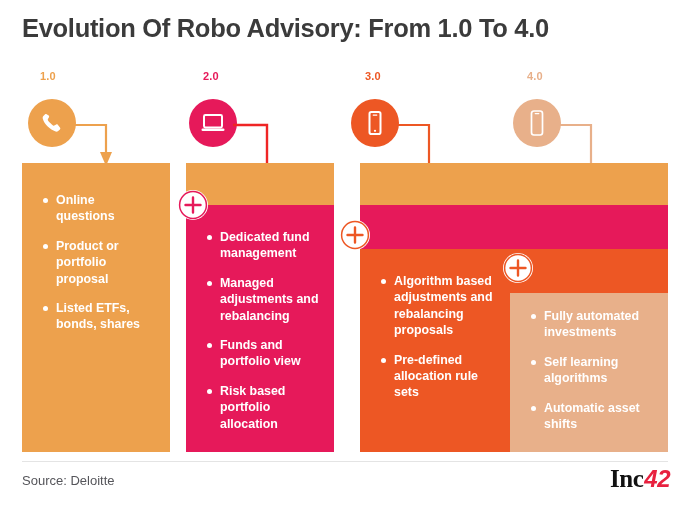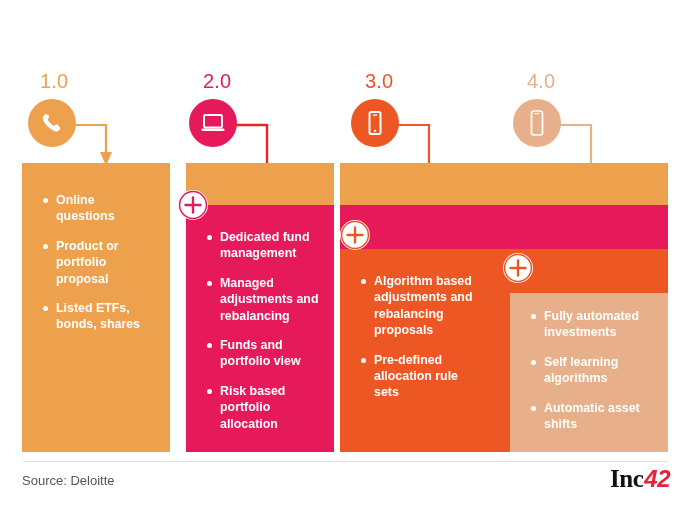--- a/index.html
+++ b/index.html
@@ -46,22 +46,22 @@
   }
   .band {
     position: absolute;
     left: 0;
     width: 100%;
   }
 
   
   .stage-num {
     position: absolute;
-    font-size: 20px;
-    font-weight: normal;
+    font-size: 11px;
+    font-weight: bold;
     letter-spacing: 0.2px;
   }
 
   
   .icon-circle {
     position: absolute;
     width: 48px;
     height: 48px;
     border-radius: 50%;
     display: flex;
@@ -154,20 +154,21 @@
     font-size: 24px;
     font-weight: bold;
     margin-left: 1px;
   }
 </style>
 </head>
 <body>
 
 <div id="infographic">
 
+  <div class="title">Evolution Of Robo Advisory: From 1.0 To 4.0</div>
 
   <div class="stage-num" style="left:40px; top:70px; color:#eda14d;">1.0</div>
 
   <div class="icon-circle" style="left:28px; top:99px; background:#eda14d;">
     <span>
       <svg width="24" height="24" viewBox="0 0 24 24">
         <path fill="#ffffff" d="M6.6 3.2c-.5-.4-1.2-.3-1.7.2L3.4 5.1c-.7.7-.9 1.7-.6 2.6 .9 2.9 2.6 5.6 4.9 7.9 2.3 2.3 5 4 7.9 4.9 .9.3 1.9.1 2.6-.6l1.7-1.5c.5-.5.6-1.2.2-1.7l-2.3-3c-.4-.5-1.1-.6-1.6-.3l-1.9 1.1c-.4.2-.9.2-1.3-.1-1-.7-1.9-1.5-2.7-2.3-.8-.8-1.6-1.7-2.3-2.7-.3-.4-.3-.9-.1-1.3l1.1-1.9c.3-.5.2-1.2-.3-1.6L6.6 3.2z"></path>
       </svg>
     </span>
   </div>
@@ -234,21 +235,21 @@
         <circle cx="11" cy="20.8" r="1.1" fill="#ffffff"></circle>
       </svg>
     </span>
   </div>
 
   <svg class="connector" style="left:393px; top:114px; width:60px; height:145px;" viewBox="0 0 60 145">
     <path d="M2 11 H36 V128" fill="none" stroke="#ed5724" stroke-width="2.2"></path>
     <path d="M29.5 126 L36 142 L42.5 126 Z" fill="#ed5724"></path>
   </svg>
 
-  <div class="col" style="left:340px; width:175px;">
+  <div class="col" style="left:360px; width:175px;">
     <div class="bands">
       <div class="band" style="top:0; height:42px; background:#eda14d;"></div>
       <div class="band" style="top:42px; height:44px; background:#e6195a;"></div>
       <div class="band" style="top:86px; height:203px; background:#ed5724;"></div>
     </div>
     <ul class="bullets" style="left:20px; top:110px; width:120px;">
       <li><span>Algorithm based adjustments and rebalancing proposals</span></li>
       <li><span>Pre-defined allocation rule sets</span></li>
     </ul>
   </div>

